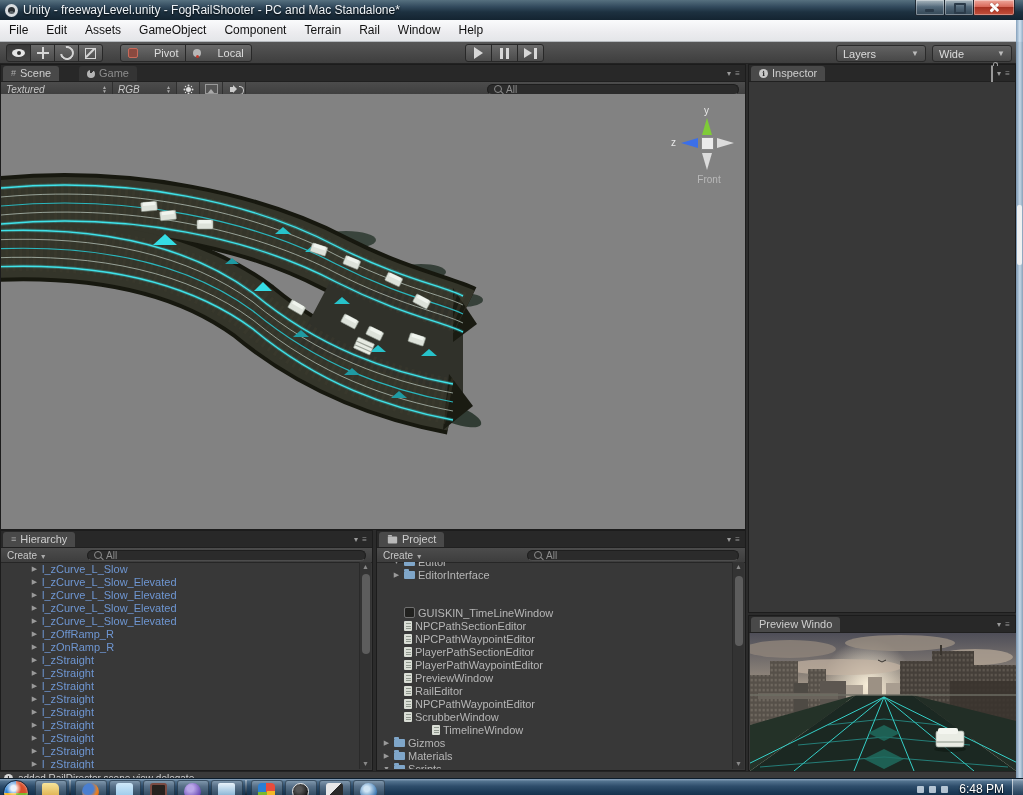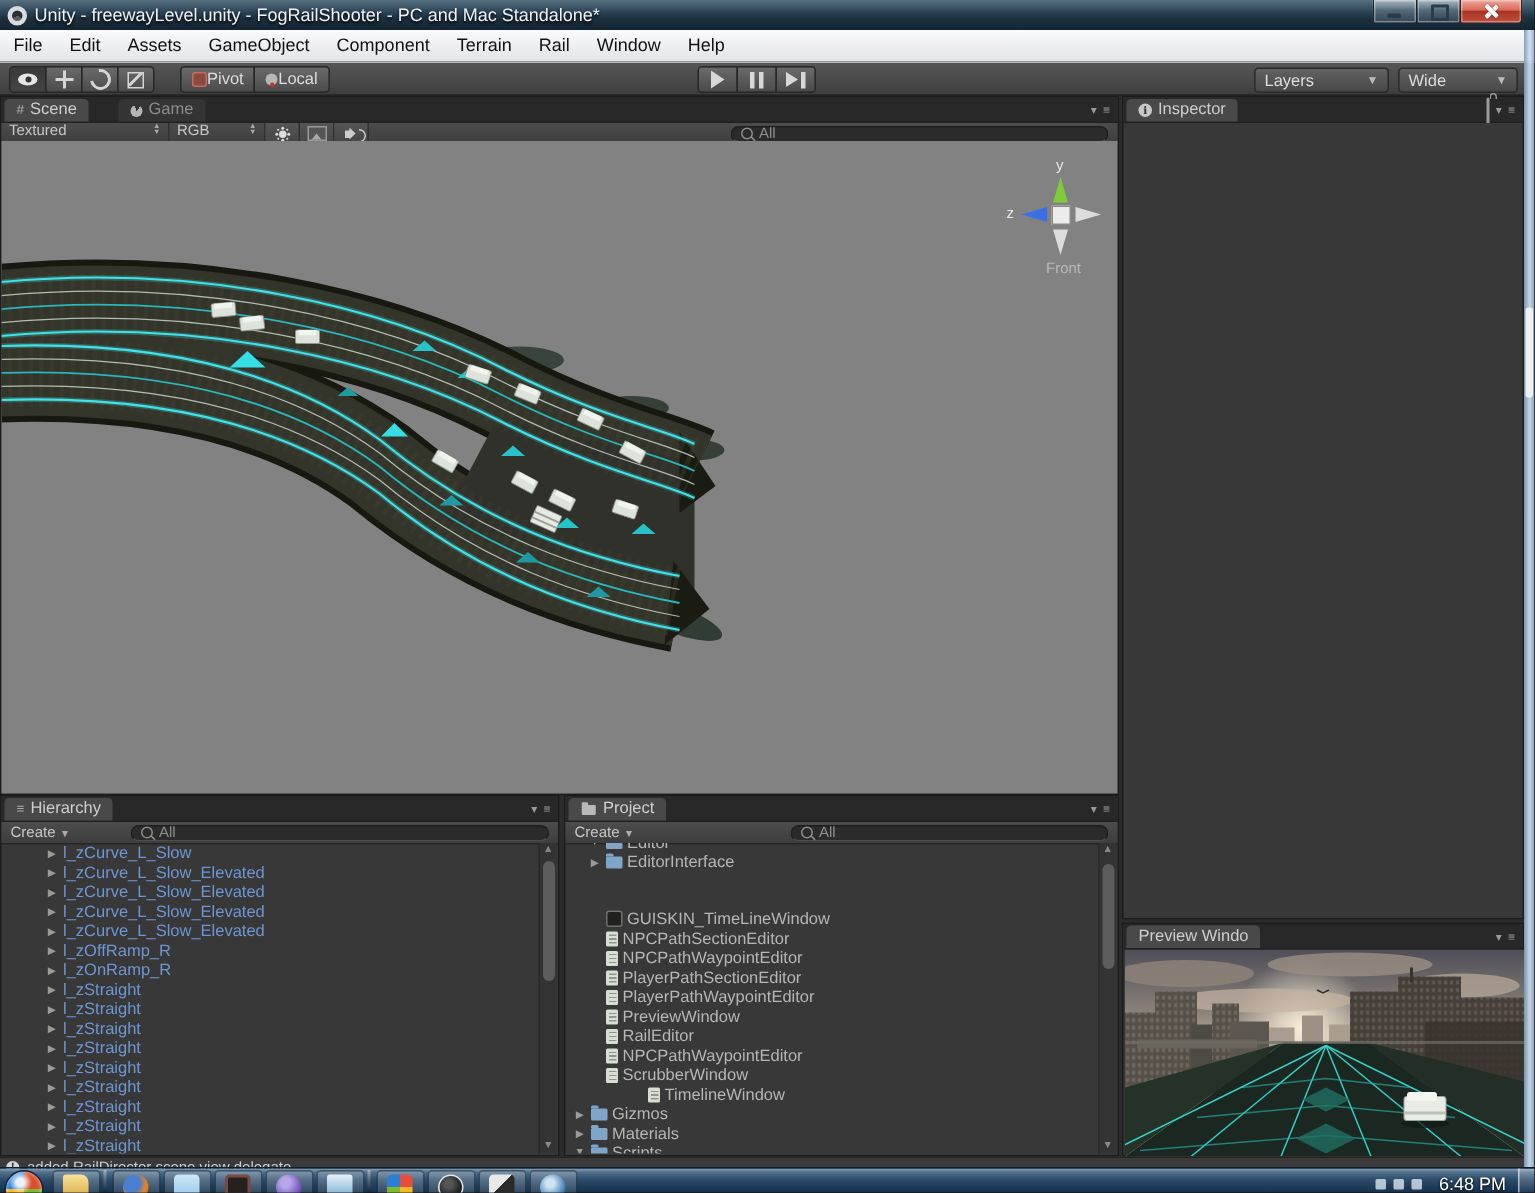--- a/index.html
+++ b/index.html
@@ -41,21 +41,21 @@
   .toolbar{left:0;top:0;width:1016px;height:22px;background:linear-gradient(#565656,#3e3e3e);
     border-bottom:1px solid #222;box-sizing:border-box;}
   .btn{background:linear-gradient(#6a6a6a,#4b4b4b);border:1px solid #282828;color:#ddd;
     font-size:11px;display:inline-flex;align-items:center;justify-content:center;box-sizing:border-box;height:18px;}
   .btn.pressed{background:linear-gradient(#393939,#444);}
   .toolgrp{left:7px;top:2px;display:flex;}
   .toolgrp .btn{width:25px;margin-left:-1px;}
   .toolgrp .btn:first-child{border-radius:3px 0 0 3px;}
   .toolgrp .btn:last-child{border-radius:0 3px 3px 0;}
   .pivotgrp{left:121px;top:2px;display:flex;}
-  .pivotgrp .btn{padding:0 7px;gap:0;margin-left:-1px;}
+  .pivotgrp .btn{padding:0 7px;gap:16px;margin-left:-1px;}
   .pivotgrp .btn:first-child{border-radius:3px 0 0 3px;}
   .pivotgrp .btn:last-child{border-radius:0 3px 3px 0;}
   .playgrp{left:466px;top:2px;display:flex;}
   .playgrp .btn{width:27px;margin-left:-1px;}
   .playgrp .btn:first-child{border-radius:3px 0 0 3px;}
   .playgrp .btn:last-child{border-radius:0 3px 3px 0;}
   .dropdown{position:absolute;top:3px;height:17px;border-radius:3px;background:linear-gradient(#626262,#484848);
     border:1px solid #2a2a2a;color:#ddd;font-size:11px;display:flex;align-items:center;
     padding:0 6px;box-sizing:border-box;justify-content:space-between;}
   .dd-arrow{color:#bbb;font-size:8px;margin-left:6px;}
@@ -83,21 +83,21 @@
   
   .panel{position:absolute;background:#383838;border:1px solid #1c1c1c;box-sizing:border-box;}
   .tabbar{height:16px;background:#282828;position:relative;border-bottom:1px solid #202020;}
   .tab{position:absolute;top:1px;height:15px;line-height:15px;padding:0 8px;font-size:11px;
     border-radius:3px 3px 0 0;display:flex;align-items:center;gap:4px;}
   .tab.on{background:#494949;color:#cecece;}
   .tab.off{background:#343434;color:#8d8d8d;}
   .panelmenu{position:absolute;right:4px;top:4px;color:#9a9a9a;font-size:8px;letter-spacing:1px;}
   .ptoolbar{height:14px;background:linear-gradient(#4c4c4c,#3d3d3d);border-bottom:1px solid #262626;
     display:flex;align-items:center;font-size:10px;color:#c8c8c8;position:relative;}
-  .mini-dd{display:flex;justify-content:space-between;padding:0 5px;height:14px;box-sizing:border-box;border-right:1px solid #303030;}
+  .mini-dd{display:flex;align-items:center;justify-content:space-between;padding:0 5px;height:14px;box-sizing:border-box;border-right:1px solid #303030;font-style:italic;}
   .udarrow{display:inline-flex;flex-direction:column;line-height:4px;font-size:5px;color:#aaa;}
   .search{height:11px;border-radius:6px;background:#2b2b2b;border:1px solid #1e1e1e;border-bottom-color:#4d4d4d;
     display:flex;align-items:center;padding:0 6px;gap:4px;color:#8f8f8f;font-size:10px;box-sizing:border-box;}
   .mag{width:6px;height:6px;border:1px solid #8d8d8d;border-radius:50%;position:relative;flex:none;}
   .mag::after{content:"";position:absolute;width:4px;height:1px;background:#8d8d8d;transform:rotate(45deg);right:-3px;bottom:-1px;}
   .i-sun{width:5px;height:5px;background:#ddd;border-radius:50%;
     box-shadow:0 -4px 0 -1.5px #ddd,0 4px 0 -1.5px #ddd,-4px 0 0 -1.5px #ddd,4px 0 0 -1.5px #ddd,
     3px 3px 0 -1.8px #ddd,-3px 3px 0 -1.8px #ddd,3px -3px 0 -1.8px #ddd,-3px -3px 0 -1.8px #ddd;}
   .i-img{width:11px;height:8px;border:1px solid #999;background:#555;position:relative;overflow:hidden;}
   .i-img::after{content:"";position:absolute;left:1px;bottom:-1px;width:0;height:0;

